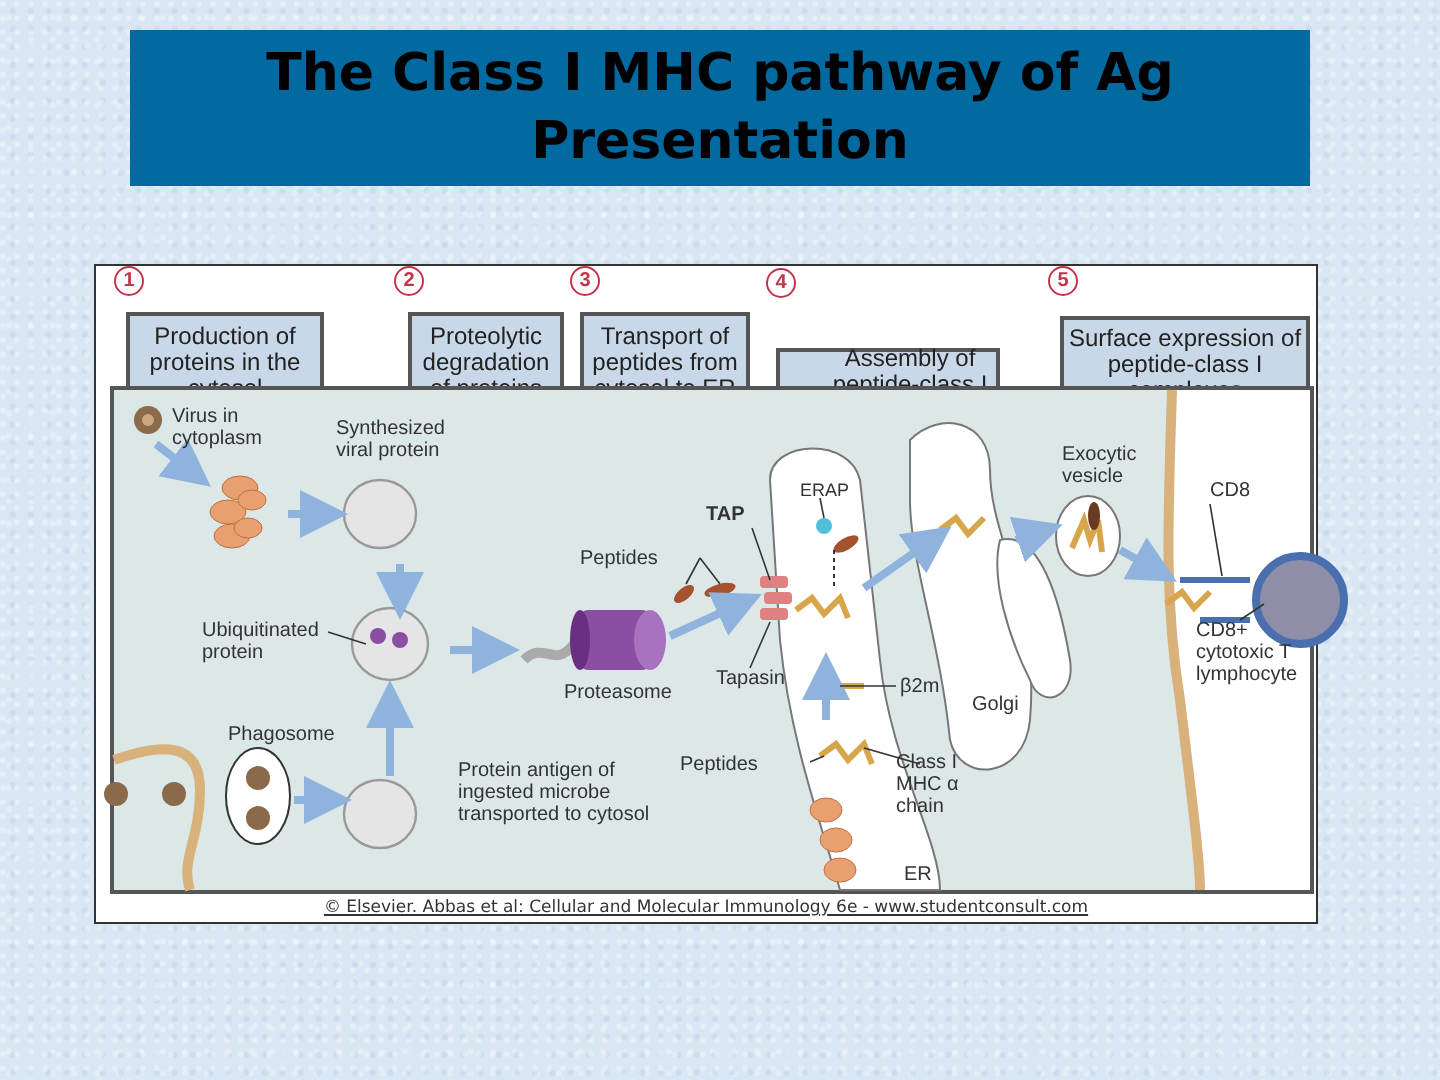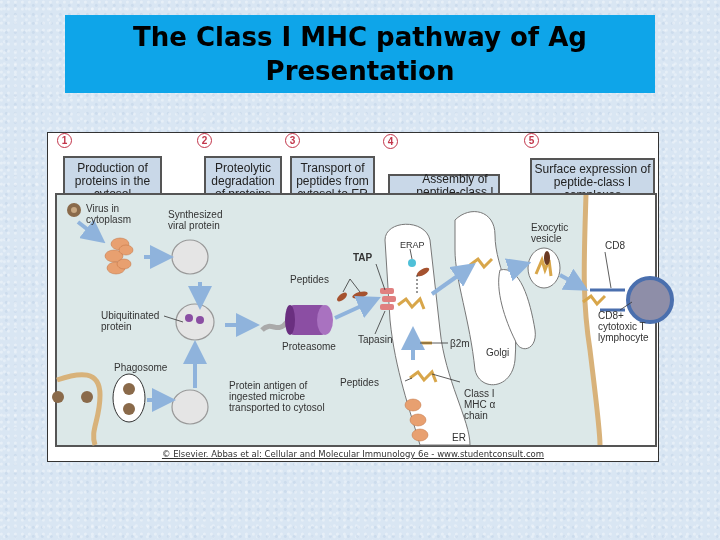--- a/index.html
+++ b/index.html
@@ -8,21 +8,21 @@
     background-color: #d9e6f3;
     background-image:
       radial-gradient(circle at 20% 30%, rgba(255,255,255,0.35) 0 1px, transparent 2px),
       radial-gradient(circle at 70% 60%, rgba(180,200,225,0.35) 0 1px, transparent 2px),
       radial-gradient(circle at 40% 80%, rgba(255,255,255,0.3) 0 1px, transparent 2px);
     background-size: 7px 7px, 9px 9px, 11px 11px;
     font-family: "Liberation Sans", sans-serif;
   }
   .title-box {
     position: absolute; left: 65px; top: 15px; width: 590px; height: 78px;
-    background: #0ea5e9; display: flex; align-items: center; justify-content: center;
+    background: #0369a1; display: flex; align-items: center; justify-content: center;
     text-align: center;
   }
   .title-text {
     font-family: "DejaVu Sans", sans-serif; font-weight: bold; font-size: 26px;
     line-height: 34px; color: #000; width: 520px;
   }
   .figure-frame {
     position: absolute; left: 47px; top: 132px; width: 612px; height: 330px;
     background: #ffffff; border: 1px solid #333;
     box-sizing: border-box;
@@ -210,20 +210,20 @@
 <div class="lbl" style="left:101px;top:310px;white-space:normal;width:65px;">Ubiquitinated protein</div>
 <div class="lbl" style="left:114px;top:362px;">Phagosome</div>
 <div class="lbl" style="left:229px;top:380px;white-space:normal;width:110px;">Protein antigen of ingested microbe transported to cytosol</div>
 <div class="lbl" style="left:290px;top:274px;">Peptides</div>
 <div class="lbl" style="left:282px;top:341px;">Proteasome</div>
 <div class="lbl" style="left:353px;top:252px;font-weight:bold;">TAP</div>
 <div class="lbl" style="left:400px;top:240px;font-size:9px;">ERAP</div>
 <div class="lbl" style="left:358px;top:334px;">Tapasin</div>
 <div class="lbl" style="left:450px;top:338px;">β2m</div>
 <div class="lbl" style="left:340px;top:377px;">Peptides</div>
-<div class="lbl" style="left:464px;top:376px;white-space:normal;width:40px;margin-top:12px;">Class I MHC α chain</div>
+<div class="lbl" style="left:448px;top:376px;white-space:normal;width:40px;">Class I MHC α chain</div>
 <div class="lbl" style="left:452px;top:432px;">ER</div>
 <div class="lbl" style="left:486px;top:347px;">Golgi</div>
 <div class="lbl" style="left:531px;top:222px;white-space:normal;width:45px;">Exocytic vesicle</div>
 <div class="lbl" style="left:605px;top:240px;">CD8</div>
 <div class="lbl" style="left:598px;top:310px;white-space:normal;width:60px;">CD8+ cytotoxic T lymphocyte</div>
 
 <div class="credit">© Elsevier. Abbas et al: Cellular and Molecular Immunology 6e - www.studentconsult.com</div>
 
 </body></html>

